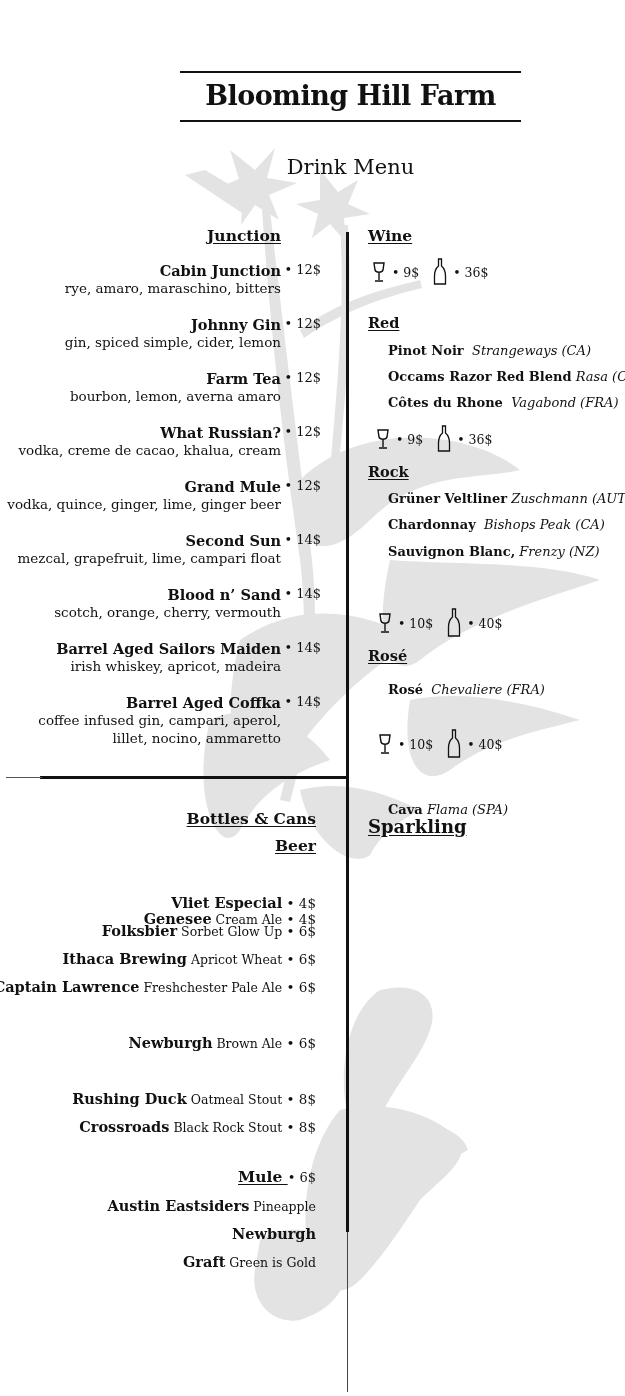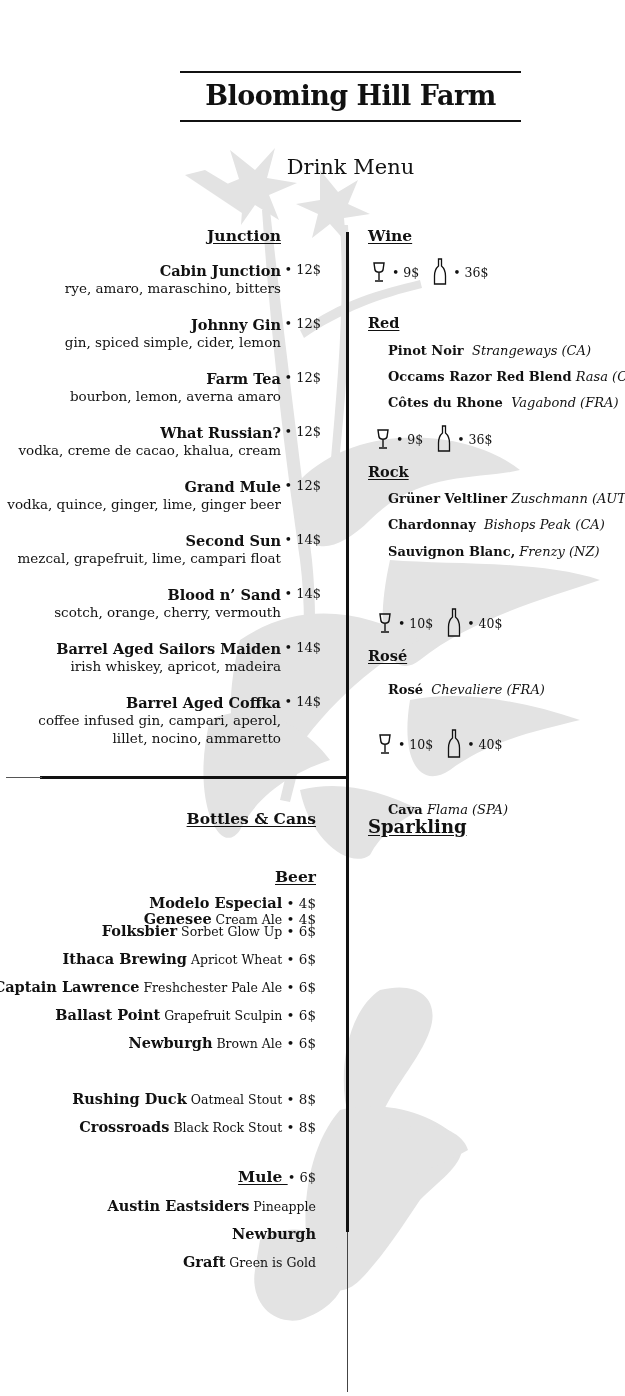--- a/index.html
+++ b/index.html
@@ -120,28 +120,27 @@
     <span class="price">• 14$</span>
   </div>
   <div class="cocktail" style="top:694px;">
     <div class="name">Barrel Aged Coffka</div>
     <div class="desc">coffee infused gin, campari, aperol,</div>
     <div class="desc">lillet, nocino, ammaretto</div>
     <span class="price">• 14$</span>
   </div>
 
   <div class="sec-head" style="position:absolute;right:309px;top:809px;">Bottles &amp; Cans</div>
-  <div class="sec-head" style="position:absolute;right:309px;top:867px;">Beer</div>
+  <div class="sec-head" style="position:absolute;right:309px;top:836px;">Beer</div>
 
   <div class="beer" style="top:910px;"><b>Genesee</b><span class="style"> Cream Ale</span><span> • 4$</span></div>
-  <div class="beer" style="top:894px;"><b>Modelo Especial</b><span class="style"></span><span> • 4$</span></div>
+  <div class="beer" style="top:894px;"><b>Vliet Especial</b><span class="style"></span><span> • 4$</span></div>
   <div class="beer" style="top:922px;"><b>Folksbier</b><span class="style"> Sorbet Glow Up</span><span> • 6$</span></div>
   <div class="beer" style="top:950px;"><b>Ithaca Brewing</b><span class="style"> Apricot Wheat</span><span> • 6$</span></div>
   <div class="beer" style="top:978px;"><b>Captain Lawrence</b><span class="style"> Freshchester Pale Ale</span><span> • 6$</span></div>
-  <div class="beer" style="top:1006px;"><b>Ballast Point</b><span class="style"> Grapefruit Sculpin</span><span> • 6$</span></div>
   <div class="beer" style="top:1034px;"><b>Newburgh</b><span class="style"> Brown Ale</span><span> • 6$</span></div>
   <div class="beer" style="top:1090px;"><b>Rushing Duck</b><span class="style"> Oatmeal Stout</span><span> • 8$</span></div>
   <div class="beer" style="top:1118px;"><b>Crossroads</b><span class="style"> Black Rock Stout</span><span> • 8$</span></div>
 
   <div class="beer" style="top:1167px;">
     <span class="sec-head">Mule </span><span style="font-size:13px;"> • 6$</span>
   </div>
   <div class="beer" style="top:1197px;"><b>Austin Eastsiders</b><span class="style"> Pineapple</span></div>
   <div class="beer" style="top:1225px;"><b>Newburgh</b><span class="style"></span></div>
   <div class="beer" style="top:1253px;"><b>Graft</b><span class="style"> Green is Gold</span></div>

